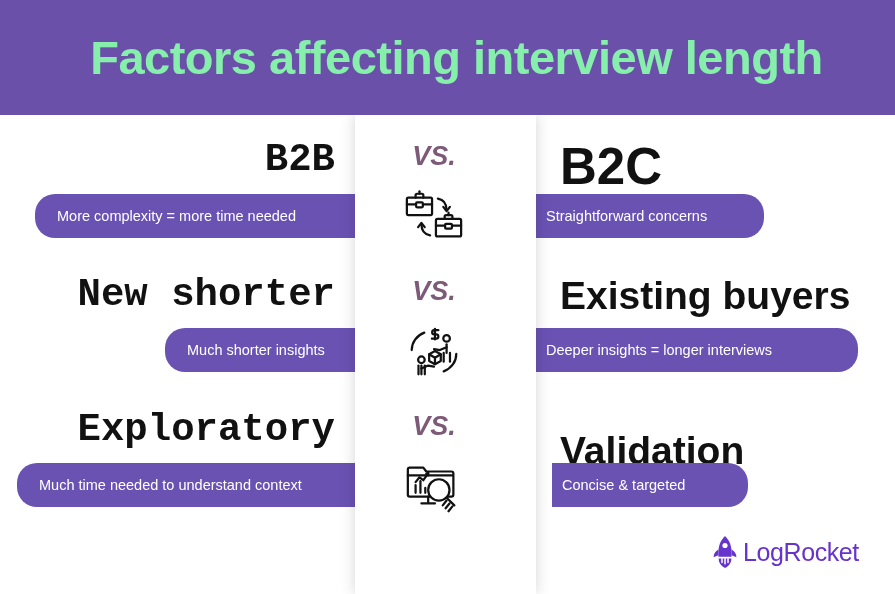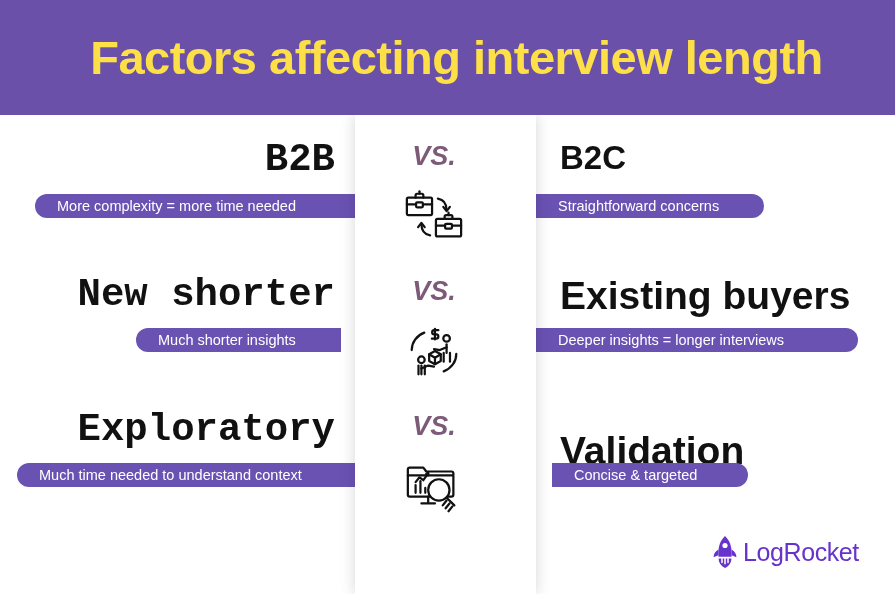--- a/index.html
+++ b/index.html
@@ -22,21 +22,21 @@
     left: 0; top: 0;
     width: 895px;
     height: 115px;
     background: #6a50a8;
     display: flex;
     align-items: center;
     justify-content: center;
     z-index: 6;
   }
   .header-title {
-    color: #fde047;
+    color: #86efac;
     font-size: 47px;
     font-weight: bold;
     letter-spacing: -0.5px;
     line-height: 1;
     white-space: nowrap;
     font-family: "Liberation Sans", sans-serif;
     margin-left: 18px;
   }
 
   
@@ -95,42 +95,42 @@
     color: #111111;
     line-height: 1;
     white-space: nowrap;
     font-family: "Liberation Sans", sans-serif;
   }
   .heading.left  { right: 560px; text-align: right; font-family: Liberation Mono, monospace; }
   .heading.right { left: 560px;  text-align: left;  }
 
   .pill {
     position: absolute;
-    height: 24px;
+    height: 44px;
     background: #6a52b3;
     color: #ffffff;
     display: flex;
     align-items: center;
     white-space: nowrap;
     font-size: 14.5px;
     line-height: 1;
     z-index: 2;
     font-family: "Liberation Sans", sans-serif;
   }
   .pill.left {
     border-radius: 20px 0 0 20px;
     justify-content: flex-start;
     padding-left: 22px;
     padding-right: 14px;
   }
   .pill.right {
     left: 536px;
     border-radius: 0 20px 20px 0;
     justify-content: flex-start;
-    padding-left: 22px;
+    padding-left: 10px;
     padding-right: 26px;
   }
 
   
   .logo {
     position: absolute;
     left: 712px;
     top: 535px;
     display: flex;
     align-items: center;
@@ -215,31 +215,31 @@
         <path d="M44.8 42.8L53 51"></path>
         <path d="M41 51l4-5"></path>
         <path d="M44 54l4-5"></path>
         <path d="M47 57l4-5"></path>
       </svg>
     </div>
   </div>
 
   <div class="row" style="top: 0;">
     <div class="heading left" style="top: 26px; font-size: 39px;">B2B</div>
-    <div class="heading right" style="top: 26px; font-size: 33px;">B2C</div>
+    <div class="heading right" style="top: 26px; font-size: 51px;">B2C</div>
 
     <div class="pill left" style="top: 79px; left: 35px; width: 320px;">More complexity = more time needed</div>
     <div class="pill right" style="top: 79px; width: 228px;">Straightforward concerns</div>
   </div>
 
   <div class="row" style="top: 135px;">
     <div class="heading left" style="top: 26px; font-size: 39px;">New shorter</div>
     <div class="heading right" style="top: 26px; font-size: 39px;">Existing buyers</div>
 
-    <div class="pill left" style="top: 78px; left: 136px; width: 205px;">Much shorter insights</div>
+    <div class="pill left" style="top: 78px; left: 165px; width: 205px;">Much shorter insights</div>
     <div class="pill right" style="top: 78px; width: 322px;">Deeper insights = longer interviews</div>
   </div>
 
   <div class="row" style="top: 270px;">
     <div class="heading left" style="top: 26px; font-size: 39px;">Exploratory</div>
     <div class="heading right" style="top: 26px; font-size: 39px; margin-top: 20px;">Validation</div>
 
     <div class="pill left" style="top: 78px; left: 17px; width: 338px;">Much time needed to understand context</div>
     <div class="pill right" style="top: 78px; width: 196px; margin-left: 16px;">Concise &amp; targeted</div>
   </div>

